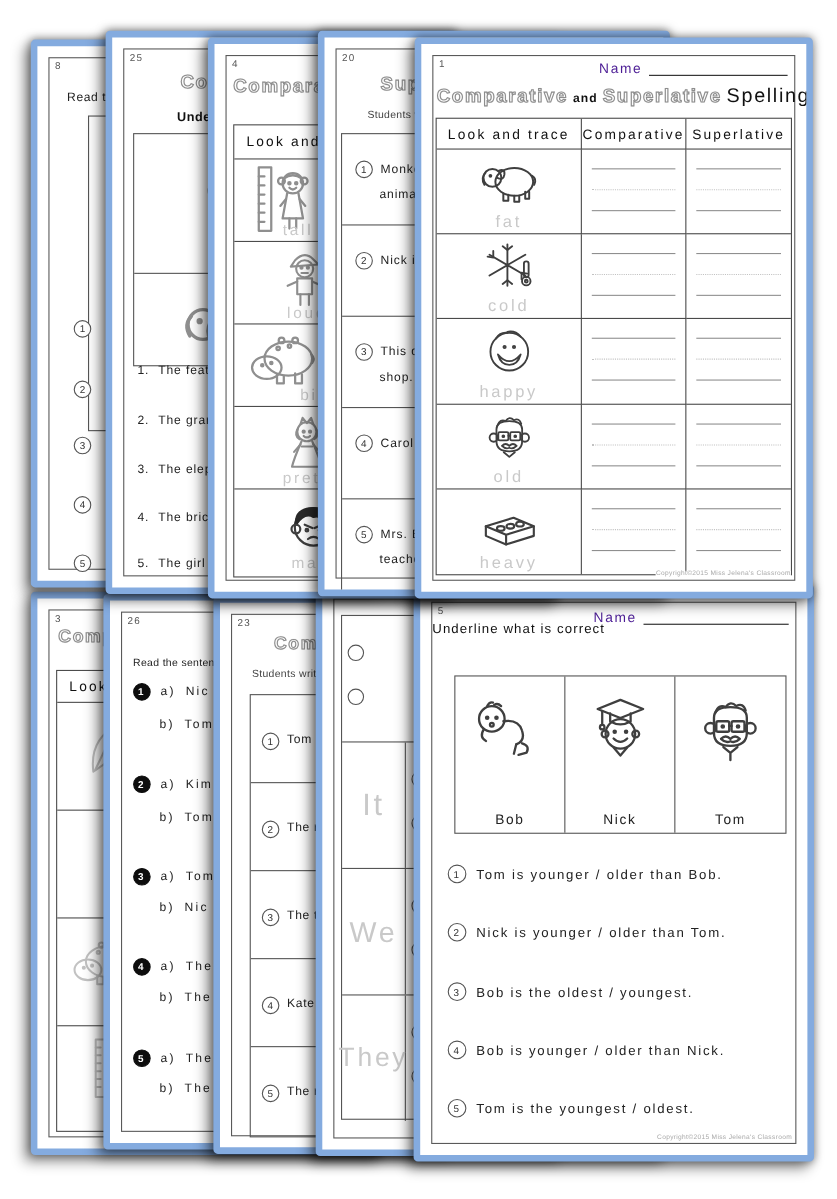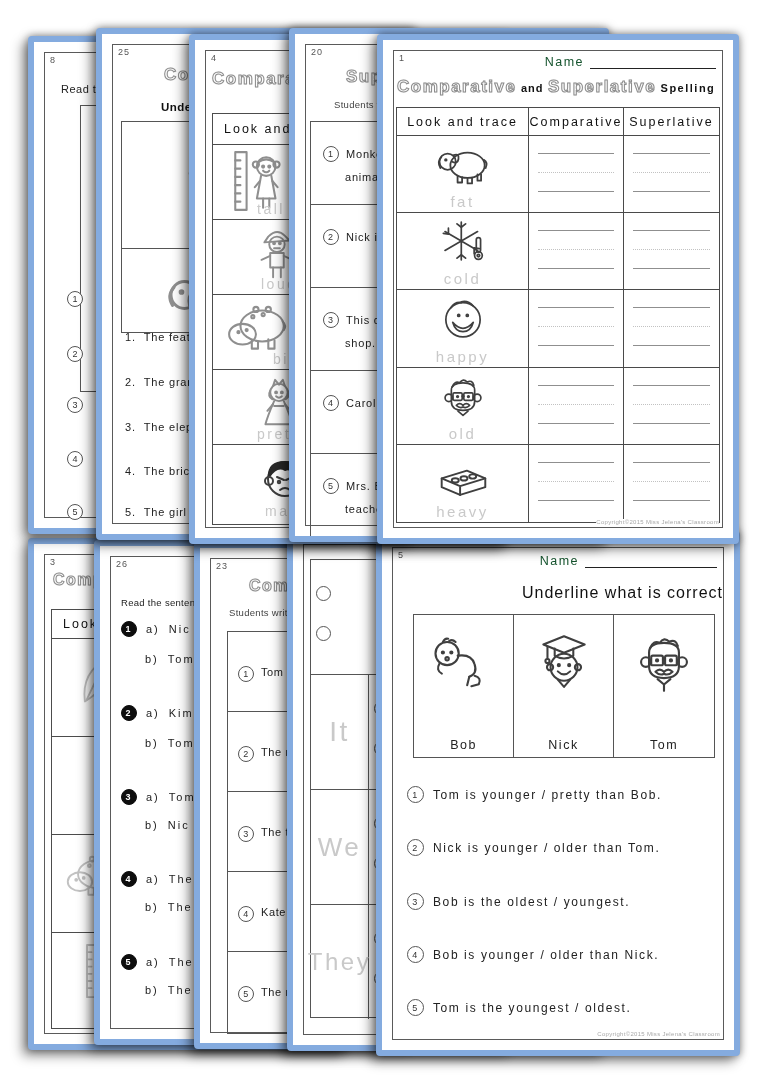--- a/index.html
+++ b/index.html
@@ -5,21 +5,21 @@
   html,body{margin:0;padding:0;}
   body{width:761px;height:1090px;position:relative;overflow:hidden;background:#ffffff;
        font-family:"Liberation Sans",sans-serif;color:#333;}
   .sheet{position:absolute;background:#fff;border:6px solid #84abdf;border-radius:4px;
          box-sizing:border-box;overflow:hidden;
          box-shadow:0 0 9px rgba(0,0,0,.5),-6px 6px 12px rgba(0,0,0,.38);}
   .inner{position:absolute;inset:10px;border:1px solid #5a5a5a;}
   .abs{position:absolute;}
   .pnum{position:absolute;top:2px;left:5px;font-size:9px;color:#555;letter-spacing:1px;}
   .nameblk{position:absolute;display:flex;align-items:flex-end;gap:6px;font-size:12.5px;
-           letter-spacing:1.5px;color:#14532d;justify-content:flex-end;}
+           letter-spacing:1.5px;color:#4c1d95;justify-content:flex-end;}
   .nameline{border-bottom:1.5px solid #222;height:13px;}
   .otitle{font-weight:bold;color:#fcfcfc;-webkit-text-stroke:1px #8d8d8d;
           text-shadow:0 0 1px #9d9d9d;white-space:nowrap;letter-spacing:1.5px;}
   .trace{color:#c9c9c9;letter-spacing:2.5px;white-space:nowrap;}
   .circ{display:inline-flex;width:14px;height:14px;min-width:14px;border:1px solid #555;
         border-radius:50%;align-items:center;justify-content:center;font-size:9px;color:#333;
         background:#fff;flex:none;}
   .circ.filled{background:#0d0d0d;border-color:#0d0d0d;color:#fff;font-weight:bold;}
   .sent{position:absolute;display:flex;align-items:center;gap:9px;font-size:12px;
         letter-spacing:1.6px;white-space:nowrap;color:#222;}
@@ -244,21 +244,21 @@
   </div>
 </div>
 
 <div class="sheet" style="left:376px;top:531px;width:364px;height:525px;z-index:9">
   <div class="inner">
     <span class="pnum">5</span>
     <div class="nameblk" style="top:6px;right:6px">
       <span>Name</span>
       <span class="nameline" style="width:132px"></span>
     </div>
-    <div class="abs" style="left:0;right:0;top:36px;text-align:right;font-size:16px;letter-spacing:1px;color:#111">Underline what is correct</div>
+    <div class="abs" style="left:0;right:0;top:16px;text-align:left;font-size:12px;letter-spacing:1px;color:#111">Underline what is correct</div>
     <div class="t5">
       <div>
         <div class="ic-c" style="top:16px">
           <svg class="icon" width="76" height="62" viewBox="0 0 72 56">
               <circle cx="20" cy="20" r="11"></circle>
               <path d="M16 9 q2 -4 5 -3 M22 8 q3 -2 6 1"></path>
               <circle cx="16" cy="19" r="1"></circle>
               <circle cx="24" cy="19" r="1"></circle>
               <circle cx="20" cy="25" r="1.6"></circle>
               <path d="M30 22 q13 -2 16 8 q3 9 -5 12"></path>
@@ -300,21 +300,21 @@
               <circle cx="34.5" cy="29.5" r="1"></circle>
               <path d="M20 40 q4 -4 8 0 q4 -4 8 0 q-4 4 -8 2 q-4 2 -8 -2"></path>
               <path d="M22 47 l6 5 l6 -5 M28 52 v6"></path>
             </svg>
         </div>
         <div class="pname">Tom</div>
       </div>
     </div>
     <div class="sent" style="left:14px;top:238px">
         <span class="circ" style="width:15px;height:15px;min-width:15px">1</span>
-        <span>Tom is younger / pretty than Bob.</span>
+        <span>Tom is younger / older than Bob.</span>
       </div>
     <div class="sent" style="left:14px;top:291px">
         <span class="circ" style="width:15px;height:15px;min-width:15px">2</span>
         <span>Nick is younger / older than Tom.</span>
       </div>
     <div class="sent" style="left:14px;top:345px">
         <span class="circ" style="width:15px;height:15px;min-width:15px">3</span>
         <span>Bob is the oldest / youngest.</span>
       </div>
     <div class="sent" style="left:14px;top:398px">
@@ -540,21 +540,21 @@
   <div class="inner">
     <span class="pnum">1</span>
     <div class="nameblk" style="top:4px;right:6px">
       <span>Name</span>
       <span class="nameline" style="width:126px"></span>
     </div>
     <div class="abs" style="left:3px;top:26px;white-space:nowrap">
       <span class="otitle" style="font-size:17px">Comparative</span>
       <span style="font-size:11px;font-weight:bold;color:#111;letter-spacing:1px">and</span>
       <span class="otitle" style="font-size:17px">Superlative</span>
-      <span style="font-size:11px;font-weight:bold;color:#111;letter-spacing:1.5px">Spelling</span>
+      <span style="font-size:18px;font-weight:normal;color:#111;letter-spacing:1.5px">Spelling</span>
     </div>
     <div class="t1">
       <div class="hc">Look and trace</div>
       <div class="hc">Comparative</div>
       <div class="hc">Superlative</div>
 
       <div>
         <div class="ic-c">
           <svg class="icon" width="58" height="47" viewBox="0 0 64 52">
               <circle cx="15" cy="24" r="9"></circle>

